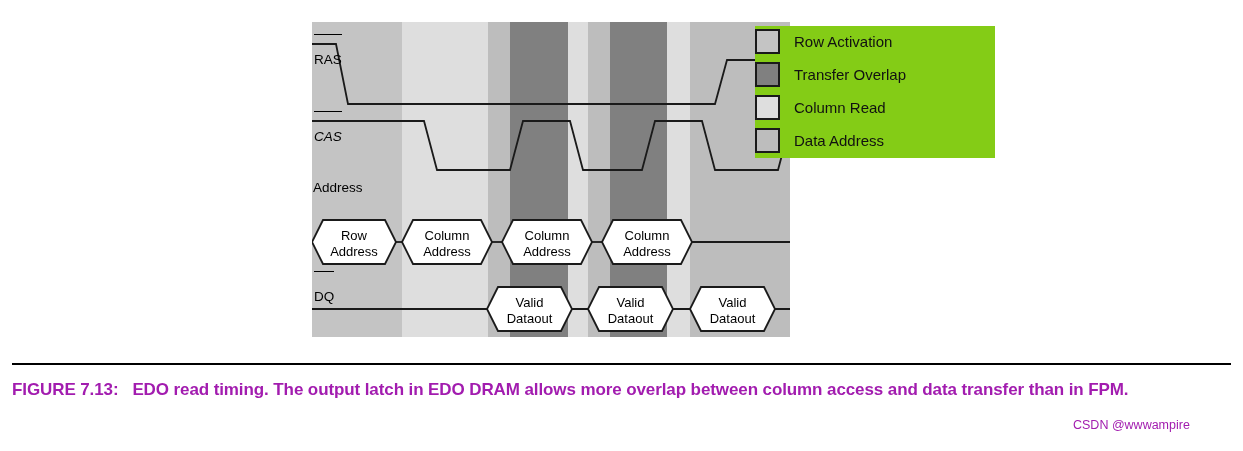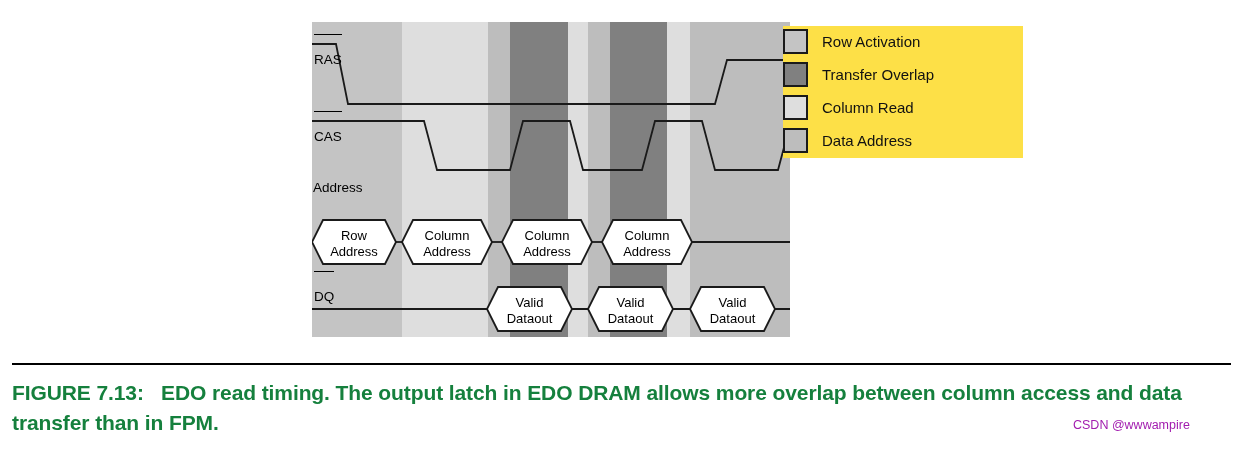--- a/index.html
+++ b/index.html
@@ -56,31 +56,31 @@
     line-height: 1;
     color: #000;
     white-space: nowrap;
   }
   .signal-label .bar-text {
     display: inline-block;
     border-top: 1.4px solid #000;
     padding-top: 18px;
   }
   #label-ras { left: 314px; top: 34px; }
-  #label-cas { left: 314px; top: 111px; }
+  #label-cas { left: 314px; top: 111px; font-style: italic; }
   #label-address { left: 313px; top: 181px; }
   #label-dq { left: 314px; top: 271px; }
 
   
   #legend {
     position: absolute;
-    left: 783px;
+    left: 755px;
     top: 26px;
     width: 240px;
-    background: #fde047;
+    background: #84cc16;
   }
   .legend-row {
     display: flex;
     align-items: center;
     height: 30px;
     margin-bottom: 3px;
   }
   .legend-swatch {
     width: 25px;
     height: 25px;
@@ -102,25 +102,25 @@
     top: 363px;
     width: 1219px;
     height: 0;
     border-top: 2.2px solid #000;
   }
   #caption {
     position: absolute;
     left: 12px;
     top: 378px;
     width: 1222px;
-    font-size: 21px;
+    font-size: 17px;
     line-height: 1.42;
     font-weight: bold;
     letter-spacing: -0.1px;
-    color: #15803d;
+    color: #a21caf;
   }
   #caption .caption-label { font-weight: bold; }
   #caption .caption-body  { font-weight: bold; }
 
   #watermark {
     position: absolute;
     left: 1073px;
     top: 418px;
     font-size: 12.5px;
     color: #a21caf;

